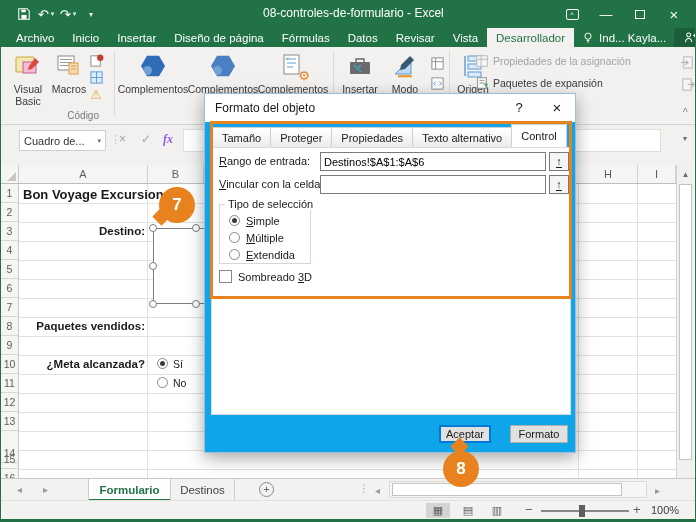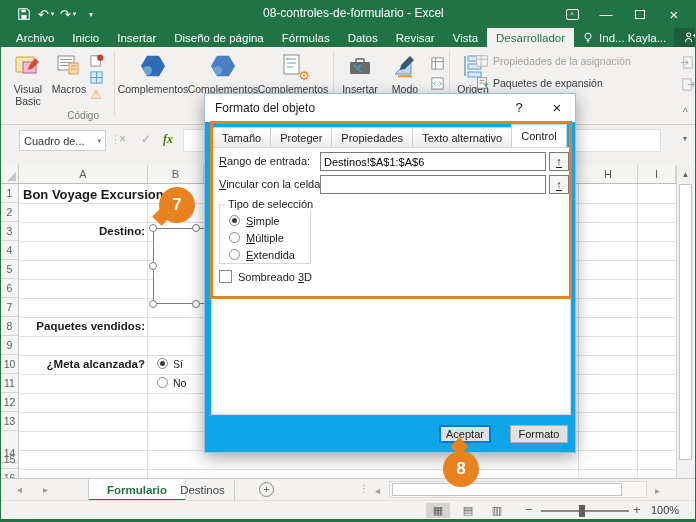--- a/index.html
+++ b/index.html
@@ -36,21 +36,21 @@
   .rlbl-right{position:absolute;display:flex;align-items:center;gap:4px;font-size:10.5px;white-space:nowrap}
   .gray-t{color:#a5a3a1}
   .dark-t{color:#3b3a39}
   
   .fbar{position:absolute;left:0;top:125px;width:100%;height:40px;background:#f2f1f0}
   .namebox{position:absolute;left:18px;top:5px;width:87px;height:21px;background:#fff;border:1px solid #d1cfcd;
     font-size:11px;color:#333;display:flex;align-items:center;padding:0 4px;white-space:nowrap;overflow:hidden}
   .namebox .dd{margin-left:auto;color:#6b6a68}
   .fsep{position:absolute;left:109px;top:8px;color:#c4c2c0;font-size:11px}
   .fico{position:absolute;top:7px;font-size:12px;color:#a6a4a2}
-  .fxi{font-style:italic;font-family:"Liberation Serif","DejaVu Serif",serif;color:#4d7c0f;font-weight:bold}
+  .fxi{font-style:italic;font-family:"Liberation Serif","DejaVu Serif",serif;color:#8b5cf6;font-weight:bold}
   .finput{position:absolute;left:182px;top:4px;width:478px;height:23px;background:#fff;border:1px solid #e0dedb}
   .fexpand{position:absolute;right:8px;top:9px;font-size:8px;color:#6b6a68}
   
   .chead{position:absolute;left:0;top:165px;width:675px;height:19px;background:#f5f5f4;border-bottom:1px solid #c0bebc}
   .corner{position:absolute;left:0;top:0;width:18px;height:18px;border-right:1px solid #c9c7c5;background:#f5f5f4}
   .corner::after{content:"";position:absolute;right:2px;bottom:2px;border-left:9px solid transparent;border-bottom:9px solid #c9c7c5}
   .hcell{position:absolute;top:0;height:18px;font-size:11px;color:#605e5c;display:flex;align-items:center;justify-content:center;border-right:1px solid #d4d2d0}
   .gridbody{position:absolute;left:0;top:184px;width:675px;height:294px;background:#fff;overflow:hidden}
   .rowhdrcol{position:absolute;left:0;top:0;width:18px;height:100%;background:#f5f5f4;border-right:1px solid #c9c7c5}
   .rownum{position:absolute;left:0;width:17px;height:19px;font-size:10.5px;color:#605e5c;text-align:center;line-height:19px;border-bottom:1px solid #d8d6d4}
@@ -474,21 +474,21 @@
   </div>
 
   <div class="callout" style="left:440px;top:436px;width:40px;height:52px">
     <span class="ctail" style="left:12px;top:4px"></span>
     <span class="cball" style="left:2px;top:15px">8</span>
   </div>
 
   <div class="sheetbar">
     <span class="snav" style="left:16px">◂</span>
     <span class="snav" style="left:42px">▸</span>
-    <span class="stab active" style="left:87px;width:98px">Formulario</span>
+    <span class="stab active" style="left:87px;width:83px">Formulario</span>
     <span class="stab inactive" style="left:170px;width:64px">Destinos</span>
     <span class="addsheet">
         <span>+</span>
       </span>
     <span class="snav" style="left:358px;top:4px">⋮</span>
     <span class="snav" style="left:374px;top:6px">◂</span>
     <div class="hscroll-track"></div>
     <div class="hthumb"></div>
     <span class="snav" style="left:654px;top:6px">▸</span>
   </div>

